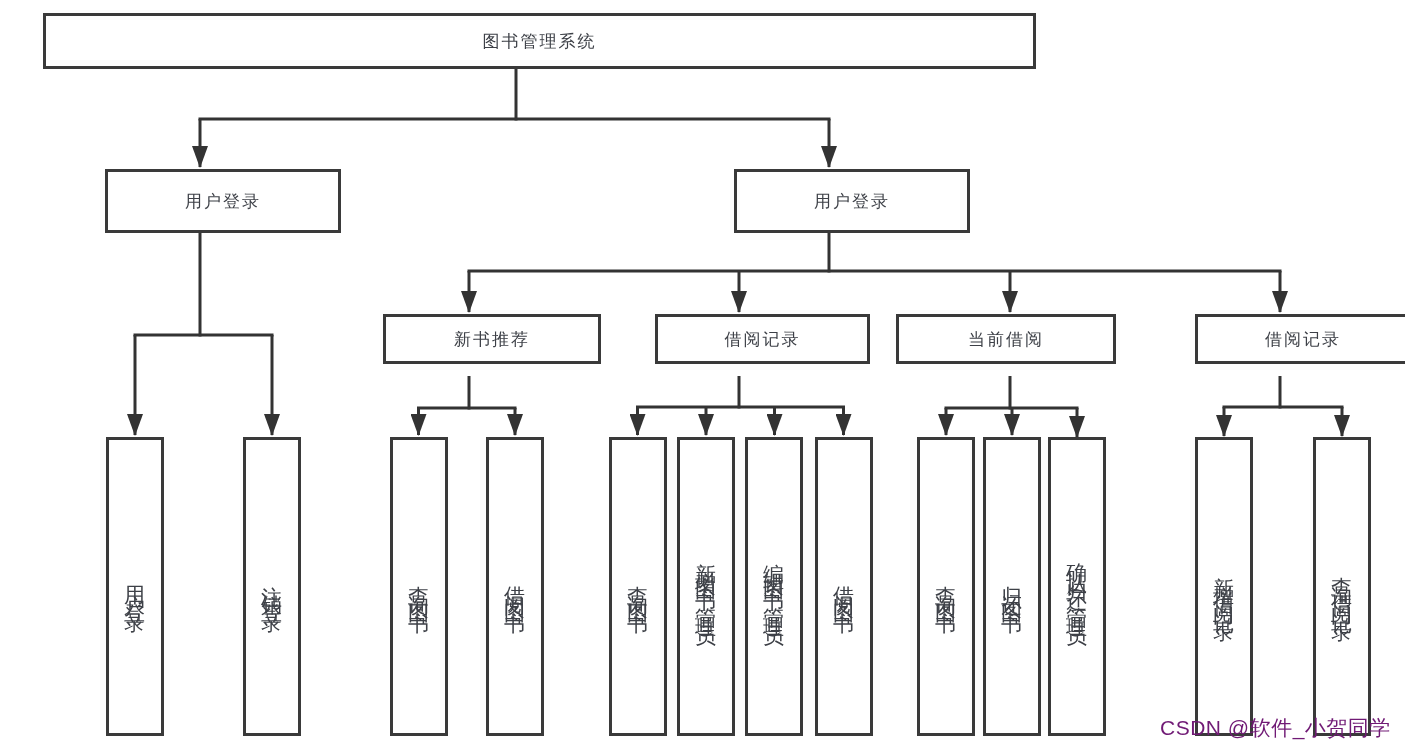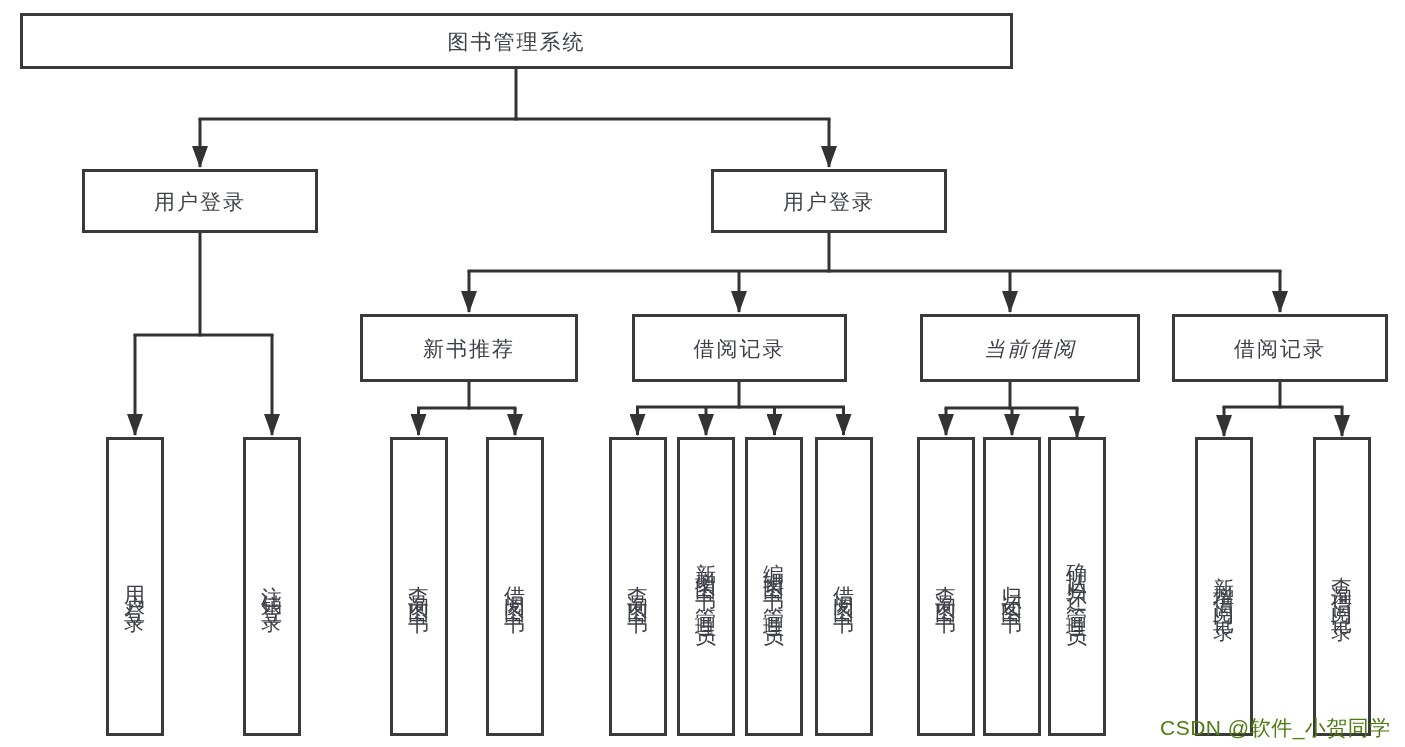--- a/index.html
+++ b/index.html
@@ -7,33 +7,33 @@
     position:relative;width:1405px;height:747px;background:#ffffff;overflow:hidden;
     font-family:"Liberation Sans","DejaVu Sans",sans-serif;
   }
   .connectors{position:absolute;left:0;top:0;width:1405px;height:747px;z-index:1;}
   .node{
     position:absolute;box-sizing:border-box;background:#ffffff;
     border:3px solid #3a3a3a;color:#3d4047;z-index:2;
     display:flex;align-items:center;justify-content:center;
     line-height:1;white-space:nowrap;
   }
-  .node.h{font-size:21px;letter-spacing:2px;}
+  .node.h{font-size:17px;letter-spacing:2px;margin-left:23px;}
   .node.v{
     writing-mode:vertical-lr;text-orientation:mixed;
     font-size:21px;letter-spacing:9px;white-space:normal;
   }
   
   .root      {left:20px;  top:13px;  width:993px;height:56px;}
   .lv2       {top:169px;  height:64px;width:236px;}
-  .lv3       {top:314px;  height:68px;}
+  .lv3       {top:314px;  height:50px;}
   .leaf      {top:437px;  height:299px;width:58px;}
   .watermark{
     position:absolute;left:1160px;top:714px;z-index:5;
-    font-size:21px;letter-spacing:0.5px;color:#4d7c0f;white-space:nowrap;
+    font-size:21px;letter-spacing:0.5px;color:#701a75;white-space:nowrap;
   }
 </style>
 </head>
 <body>
 
 <div class="canvas">
 
   <svg class="connectors" viewBox="0 0 1405 747" xmlns="http://www.w3.org/2000/svg">
     <defs>
       <marker id="arw" markerWidth="22" markerHeight="16" refX="21" refY="8" orient="auto" markerUnits="userSpaceOnUse">
@@ -94,21 +94,21 @@
   <div class="node h lv2" style="left:711px;">
       <span>用户登录</span>
     </div>
 
   <div class="node h lv3" style="left:360px;width:218px;">
       <span>新书推荐</span>
     </div>
   <div class="node h lv3" style="left:632px;width:215px;">
       <span>借阅记录</span>
     </div>
-  <div class="node h lv3" style="left:920px;width:220px;font-style:italic;">
+  <div class="node h lv3" style="left:873px;width:220px;">
       <span>当前借阅</span>
     </div>
   <div class="node h lv3" style="left:1172px;width:216px;">
       <span>借阅记录</span>
     </div>
 
   <div class="node v leaf" style="left:106px;">
       <span>用户登录</span>
     </div>
   <div class="node v leaf" style="left:243px;">

